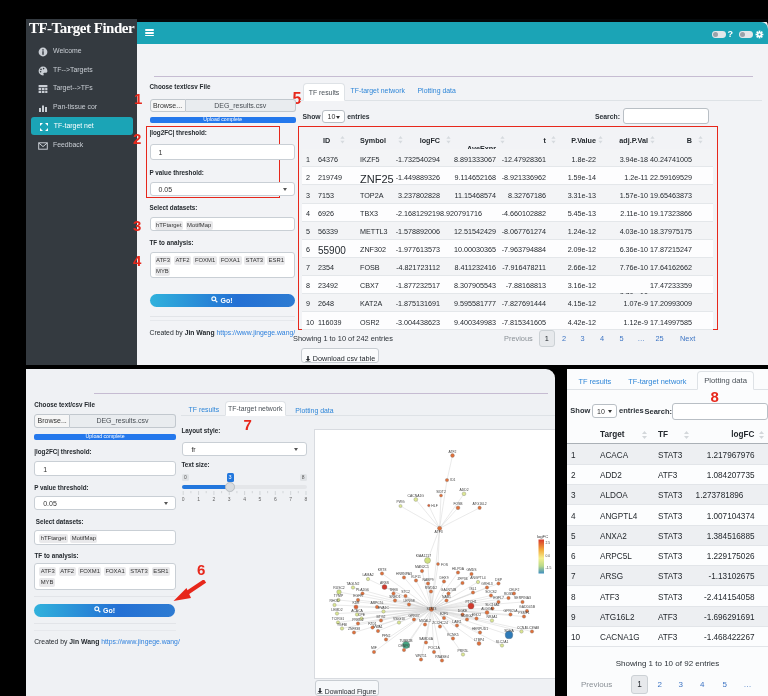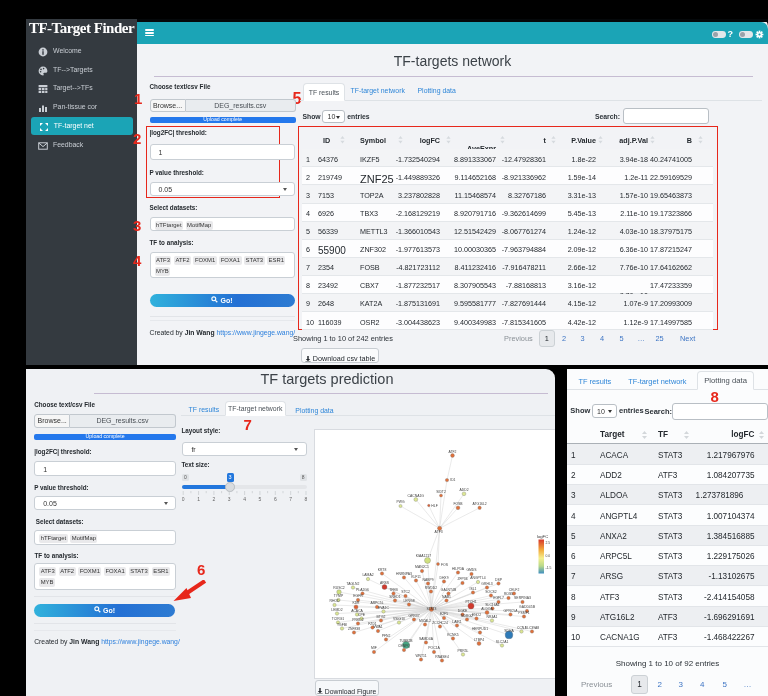--- a/index.html
+++ b/index.html
@@ -116,21 +116,20 @@
           <line x1="6.6" y1="4.5" x2="8.4" y2="4.5"></line>
           <line x1="1.7" y1="1.7" x2="3" y2="3"></line>
           <line x1="6" y1="6" x2="7.3" y2="7.3"></line>
           <line x1="1.7" y1="7.3" x2="3" y2="6"></line>
           <line x1="6" y1="3" x2="7.3" y2="1.7"></line>
         </g>
       </g>
       <circle cx="4.5" cy="4.5" r="1.1" fill="#1ba4b6"></circle>
     </svg>
 
-<div class="a" style="left:137px;top:53px;width:631px;text-align:center;font-size:14px;color:#3c4248;">TF-targets network</div>
 <div class="a" style="left:154px;top:75.5px;width:599px;height:1px;background:#c6bcd2;"></div>
 
 <div class="a red" style="left:134px;top:89.5px;font-size:15px;">1</div>
 <div class="a red" style="left:133px;top:129.5px;font-size:15px;">2</div>
 <div class="a red" style="left:133px;top:216.5px;font-size:15px;">3</div>
 <div class="a red" style="left:133px;top:251.5px;font-size:15px;">4</div>
 <div class="a red" style="left:292.5px;top:90px;font-size:16px;">5</div>
 
 <div class="a lbl" style="left:149.5px;top:83px;">Choose text/csv File</div>
 <div class="a" style="left:149.5px;top:98.5px;width:146.5px;height:13.5px;">
@@ -242,30 +241,30 @@
 <div class="a" style="left:426px;top:190.8px;width:70px;text-align:right;font-size:7.2px;color:#24292e;">11.15468574</div>
 <div class="a" style="left:476px;top:190.8px;width:70px;text-align:right;font-size:7.2px;color:#24292e;">8.32767186</div>
 <div class="a" style="left:526px;top:190.8px;width:70px;text-align:right;font-size:7.2px;color:#24292e;">3.31e-13</div>
 <div class="a" style="left:578px;top:190.8px;width:70px;text-align:right;font-size:7.2px;color:#24292e;">1.57e-10</div>
 <div class="a" style="left:622px;top:190.8px;width:70px;text-align:right;font-size:7.2px;color:#24292e;">19.65463873</div>
 <div class="a" style="left:302px;top:203.6px;width:411px;height:18.1px;background:#fdfdfe;border-bottom:1px solid #e4e7ea;box-sizing:border-box;"></div>
 <div class="a" style="left:306px;top:208.9px;font-size:7.2px;color:#24292e;">4</div>
 <div class="a" style="left:318px;top:208.9px;font-size:7.2px;color:#24292e;">6926</div>
 <div class="a" style="left:360px;top:208.9px;font-size:7.2px;color:#24292e;">TBX3</div>
 <div class="a" style="left:370px;top:208.9px;width:70px;text-align:right;font-size:7.2px;color:#24292e;">-2.168129219</div>
-<div class="a" style="left:426px;top:208.9px;width:70px;text-align:right;font-size:7.2px;color:#24292e;">8.920791716</div>
-<div class="a" style="left:476px;top:208.9px;width:70px;text-align:right;font-size:7.2px;color:#24292e;">-9.362614699</div>
+<div class="a" style="left:426px;top:208.9px;width:70px;text-align:center;font-size:7.2px;color:#24292e;">8.920791716</div>
+<div class="a" style="left:476px;top:208.9px;width:70px;text-align:right;font-size:7.2px;color:#24292e;">-4.660102882</div>
 <div class="a" style="left:526px;top:208.9px;width:70px;text-align:right;font-size:7.2px;color:#24292e;">5.45e-13</div>
 <div class="a" style="left:578px;top:208.9px;width:70px;text-align:right;font-size:7.2px;color:#24292e;">2.11e-10</div>
 <div class="a" style="left:622px;top:208.9px;width:70px;text-align:right;font-size:7.2px;color:#24292e;">19.17323866</div>
 <div class="a" style="left:302px;top:221.7px;width:411px;height:18.1px;background:#f3f4f6;border-bottom:1px solid #e4e7ea;box-sizing:border-box;"></div>
 <div class="a" style="left:306px;top:227.0px;font-size:7.2px;color:#24292e;">5</div>
 <div class="a" style="left:318px;top:227.0px;font-size:7.2px;color:#24292e;">56339</div>
 <div class="a" style="left:360px;top:227.0px;font-size:7.2px;color:#24292e;">METTL3</div>
-<div class="a" style="left:370px;top:227.0px;width:70px;text-align:right;font-size:7.2px;color:#24292e;">-1.366010543</div>
+<div class="a" style="left:370px;top:227.0px;width:70px;text-align:right;font-size:7.2px;color:#24292e;">-1.578892006</div>
 <div class="a" style="left:426px;top:227.0px;width:70px;text-align:right;font-size:7.2px;color:#24292e;">12.51542429</div>
 <div class="a" style="left:476px;top:227.0px;width:70px;text-align:right;font-size:7.2px;color:#24292e;">-8.067761274</div>
 <div class="a" style="left:526px;top:227.0px;width:70px;text-align:right;font-size:7.2px;color:#24292e;">1.24e-12</div>
 <div class="a" style="left:578px;top:227.0px;width:70px;text-align:right;font-size:7.2px;color:#24292e;">4.03e-10</div>
 <div class="a" style="left:622px;top:227.0px;width:70px;text-align:right;font-size:7.2px;color:#24292e;">18.37975175</div>
 <div class="a" style="left:302px;top:239.8px;width:411px;height:18.1px;background:#fdfdfe;border-bottom:1px solid #e4e7ea;box-sizing:border-box;"></div>
 <div class="a" style="left:306px;top:245.1px;font-size:7.2px;color:#24292e;">6</div>
 <div class="a" style="left:318px;top:245.1px;font-size:10px;color:#24292e;">55900</div>
 <div class="a" style="left:360px;top:245.1px;font-size:7.2px;color:#24292e;">ZNF302</div>
 <div class="a" style="left:370px;top:245.1px;width:70px;text-align:right;font-size:7.2px;color:#24292e;">-1.977613573</div>
@@ -323,21 +322,20 @@
 <div class="a" style="left:619.5px;top:334px;font-size:7.4px;color:#3e75c4;">5</div>
 <div class="a" style="left:637.5px;top:334px;font-size:7.4px;color:#3e75c4;">…</div>
 <div class="a" style="left:655.5px;top:334px;font-size:7.4px;color:#3e75c4;">25</div>
 <div class="a" style="left:680px;top:334px;font-size:7.4px;color:#3e75c4;">Next</div>
 <div class="a" style="left:301px;top:348.3px;width:78px;height:15px;background:#fafbfc;border:1px solid #c8cdd2;border-radius:3px;box-sizing:border-box;text-align:center;line-height:14px;"><svg width="6" height="6.6" viewBox="0 0 8 9" style="vertical-align:-0.8px;margin-right:2px;">
         <path d="M3 0h2v4h2L4 7 1 4h2z" fill="#24292e"></path>
         <rect x="0.4" y="7.6" width="7.2" height="1.2" fill="#24292e"></rect>
       </svg><span style="font-size:7.2px;color:#24292e;">Download csv table</span></div>
 
 <div class="a" style="left:26px;top:369px;width:529px;height:327px;background:#eff1f4;border-top-right-radius:9px;"></div>
-<div class="a" style="left:26px;top:371px;width:529px;text-align:center;font-size:14.5px;color:#3c4248;"><span style="margin-left:73px;">TF targets prediction</span></div>
 <div class="a" style="left:94px;top:393.2px;width:454px;height:1px;background:#c6bcd2;"></div>
 
 <div class="a lbl" style="left:34.2px;top:400.8px;">Choose text/csv File</div>
 <div class="a" style="left:34.2px;top:414.4px;width:141.5px;height:14px;">
   <div class="a" style="left:0;top:0;width:36px;height:14px;background:#f6f6f6;border:1px solid #c2c8ce;border-radius:3px 0 0 3px;box-sizing:border-box;font-size:7px;color:#333;text-align:center;line-height:12.5px;">Browse...</div>
   <div class="a" style="left:36px;top:0;width:105.5px;height:14px;background:#e9ecef;border:1px solid #c2c8ce;border-left:none;border-radius:0 3px 3px 0;box-sizing:border-box;font-size:7px;color:#484e54;text-align:center;line-height:12.5px;">DEG_results.csv</div>
 </div>
 <div class="a" style="left:34.2px;top:434.3px;width:141.8px;height:5.9px;background:#2478ec;border-radius:2px;text-align:center;font-size:5.2px;line-height:5.7px;color:#fff;">Upload complete</div>
 <div class="a lbl" style="left:34.2px;top:447.8px;">|log2FC| threshold:</div>
 <div class="a inp" style="left:34.2px;top:460.5px;width:141.5px;height:15.5px;font-size:7px;color:#333;line-height:15px;padding-left:8px;">1</div>

